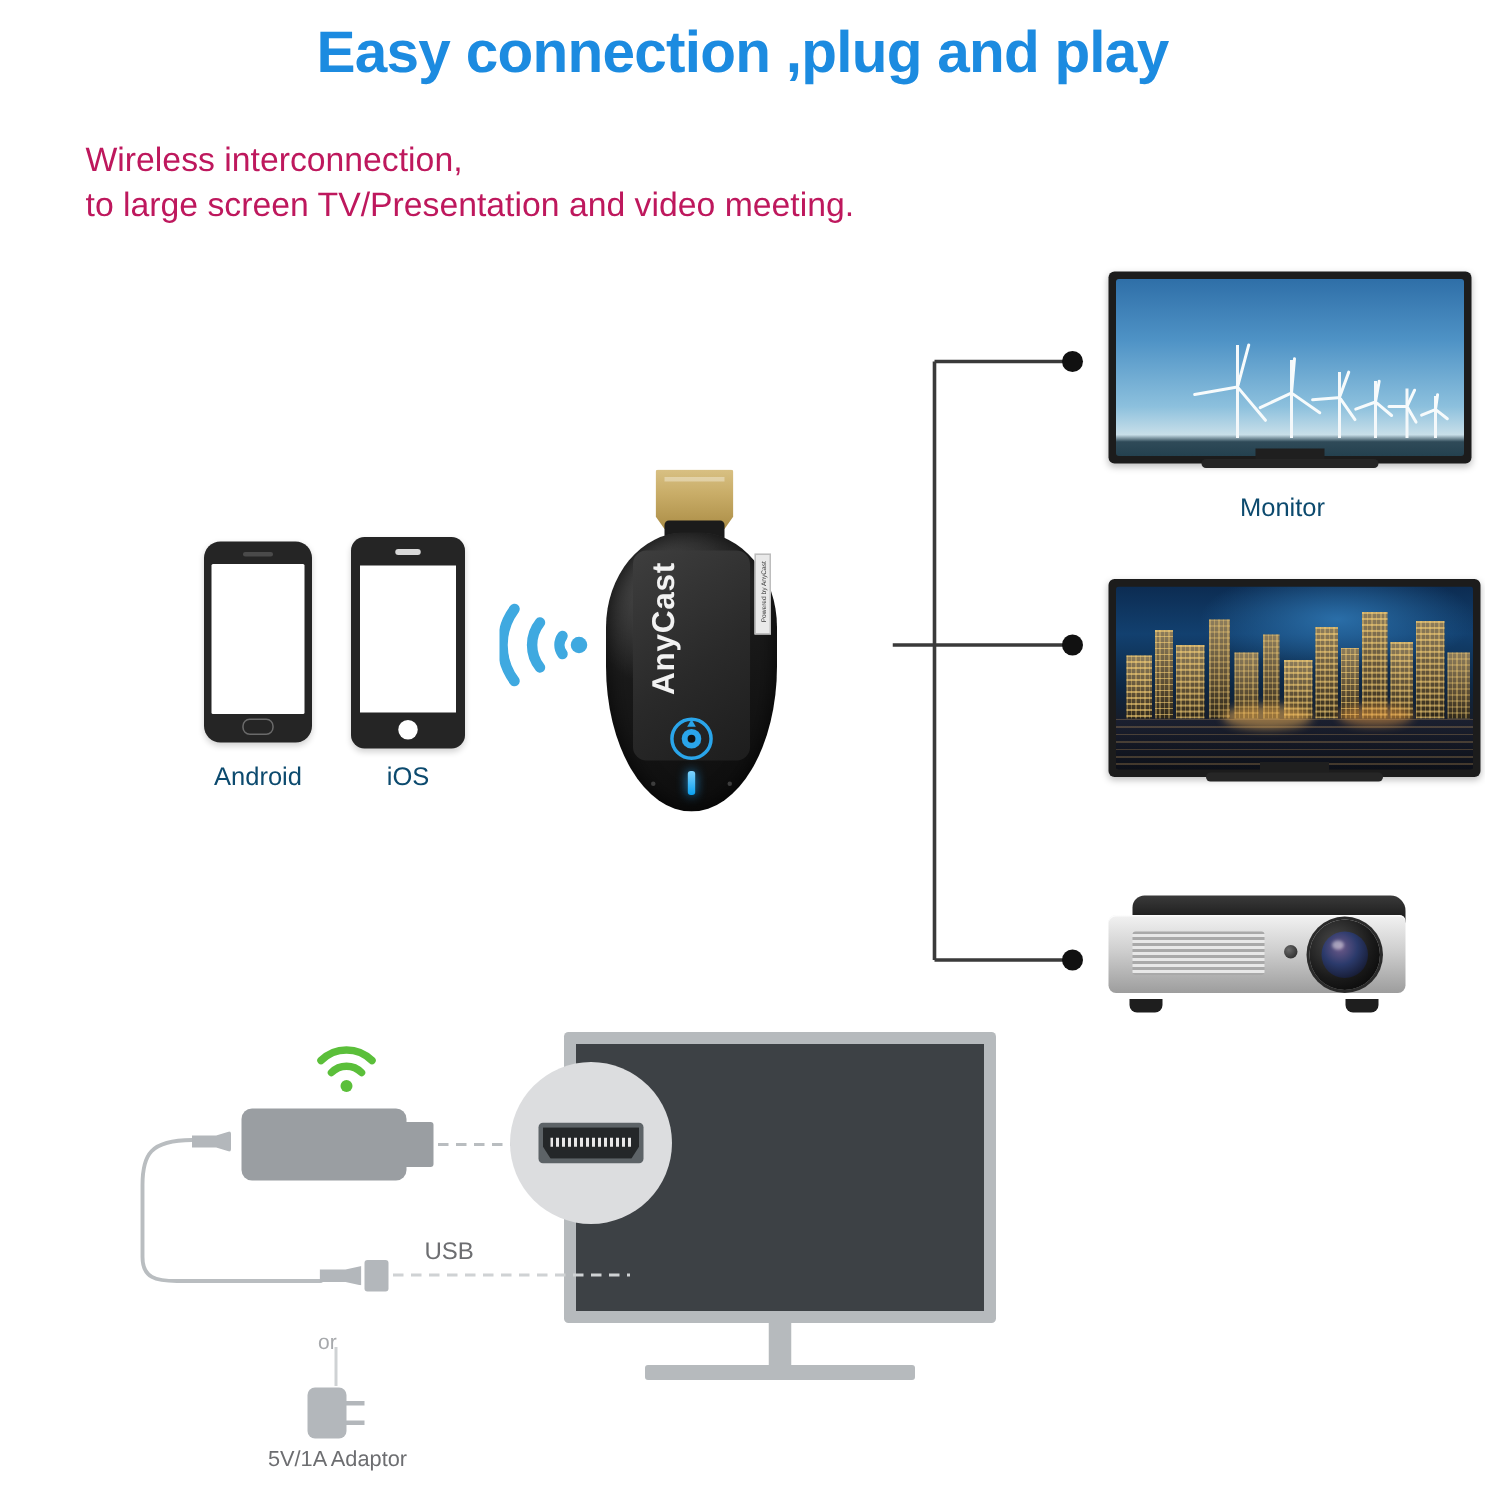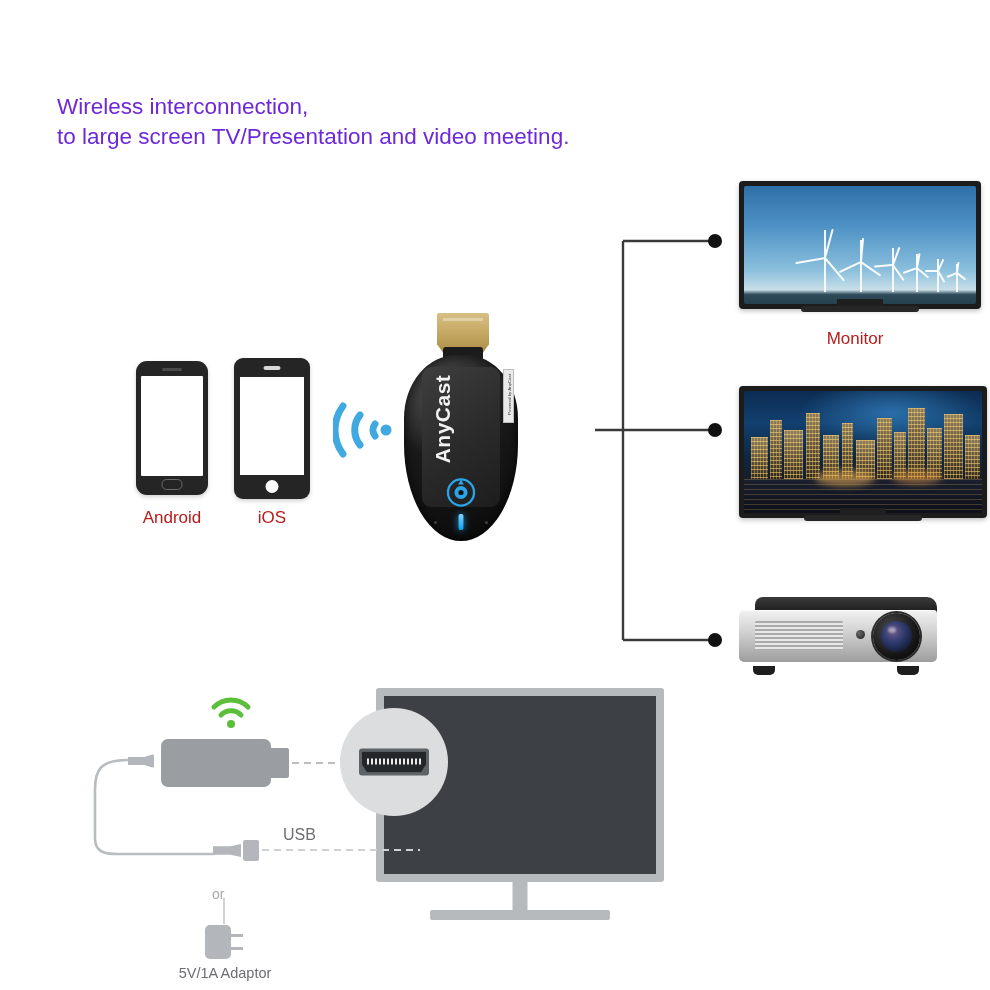--- a/index.html
+++ b/index.html
@@ -33,21 +33,21 @@
     font-size: 39px;
     font-weight: bold;
     color: #1C8BE0;
     letter-spacing: -0.5px;
     white-space: nowrap;
   }
   .subtitle {
     position: absolute;
     top: 92px;
     left: 57px;
-    color: #6d28d9;
+    color: #be185d;
     font-size: 22.5px;
     line-height: 30px;
     white-space: nowrap;
   }
   .subtitle div { white-space: nowrap; }
 
   
   .phone {
     position: absolute;
     background: #252525;
@@ -106,21 +106,21 @@
   #phone-ios .home {
     position: absolute;
     bottom: 6px; left: 50%;
     transform: translateX(-50%);
     width: 13px; height: 13px;
     background: #ffffff;
     border-radius: 50%;
   }
   .device-label {
     position: absolute;
-    color: #b91c1c;
+    color: #0c4a6e;
     font-size: 17px;
     text-align: center;
     white-space: nowrap;
   }
   #label-android { left: 136px; top: 508px; width: 72px; }
   #label-ios     { left: 234px; top: 508px; width: 76px; }
 
   
   #wifi-blue {
     position: absolute;
@@ -535,20 +535,21 @@
     font-size: 14.5px;
     white-space: nowrap;
   }
   .wires { position: absolute; left: 0; top: 0; width: 990px; height: 990px; pointer-events: none; }
 </style>
 </head>
 <body>
 
 <div class="stage">
 
+  <div class="title">Easy connection ,plug and play</div>
 
   <div class="subtitle">
     <div>Wireless interconnection,</div>
     <div>to large screen TV/Presentation and video meeting.</div>
   </div>
 
   <div class="phone" id="phone-android">
     <div class="speaker"></div>
     <div class="screen"></div>
     <div class="home"></div>

